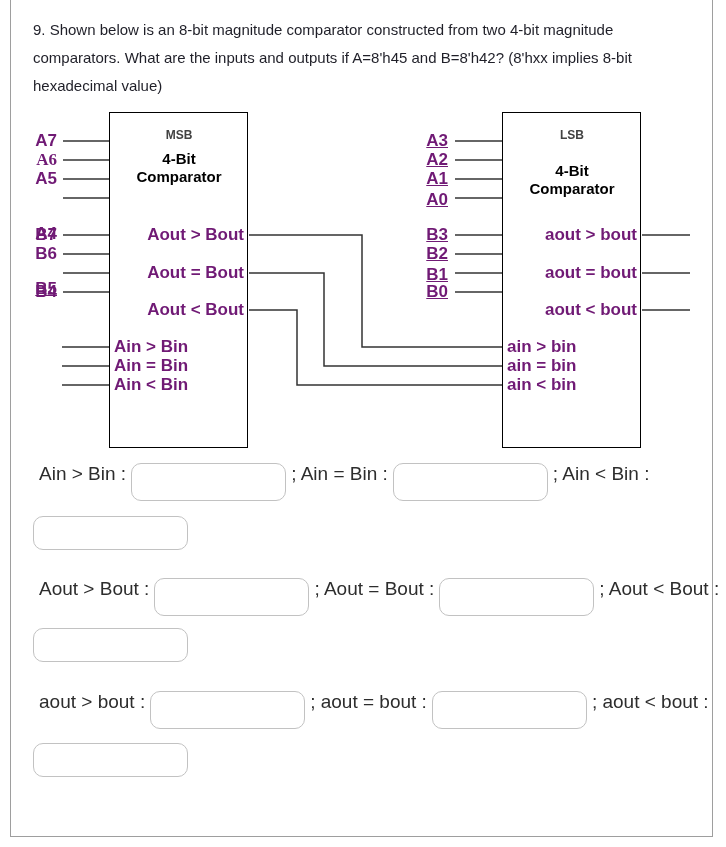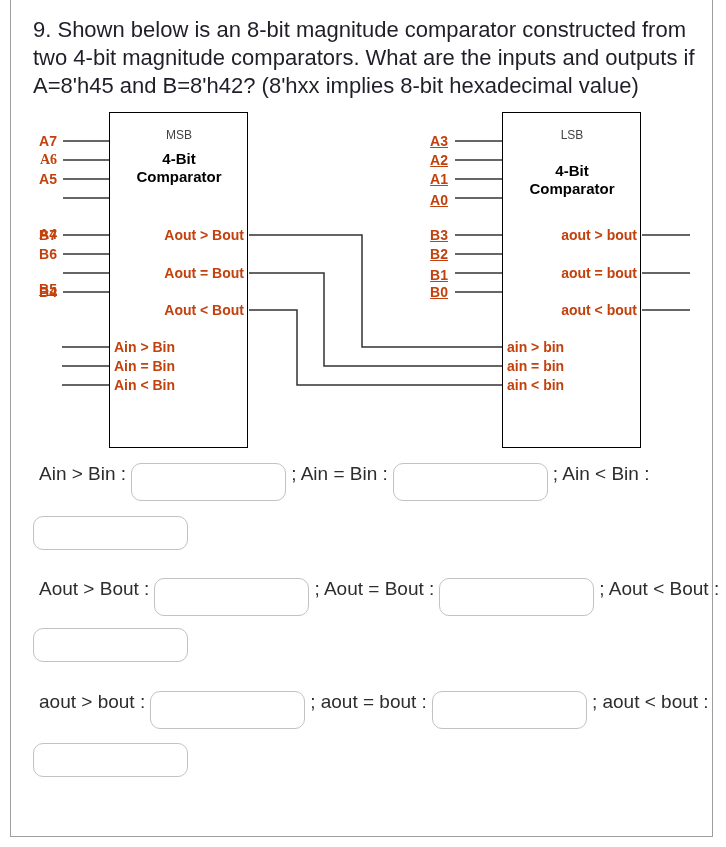--- a/index.html
+++ b/index.html
@@ -1,26 +1,26 @@
 <!DOCTYPE html>
 <html><head>
 <meta charset="utf-8">
 <style>
   html,body{margin:0;padding:0;background:#fff;}
   body{width:726px;height:847px;position:relative;font-family:"Liberation Sans",sans-serif;}
   .panel{position:absolute;left:10px;top:0;width:701px;height:836px;background:#fff;
          border-left:1px solid #9e9e9e;border-right:1px solid #9e9e9e;border-bottom:1px solid #9e9e9e;}
-  .question{position:absolute;left:22px;top:16px;width:664px;font-size:22px;line-height:28px;color:#1f1f28;}
+  .question{position:absolute;left:22px;top:16px;width:664px;font-size:15px;line-height:28px;color:#1f1f28;}
   .diagram{position:absolute;left:0;top:0;width:701px;height:460px;}
   .diagram svg{position:absolute;left:0;top:0;}
   .cbox{position:absolute;width:137px;height:334px;border:1.5px solid #000;background:#fff;}
   .box-msb{left:98px;top:112px;}
   .box-lsb{left:491px;top:112px;}
-  .dlabel{position:absolute;font-size:14px;font-weight:bold;color:#c2410c;line-height:16px;white-space:nowrap;}
-  .btag{position:absolute;width:140px;text-align:center;font-size:12px;font-weight:normal;color:#424242;line-height:16px;}
+  .dlabel{position:absolute;font-size:17px;font-weight:bold;color:#701a75;line-height:16px;white-space:nowrap;}
+  .btag{position:absolute;width:140px;text-align:center;font-size:12px;font-weight:bold;color:#424242;line-height:16px;}
   .btitle{position:absolute;width:140px;text-align:center;font-size:15px;font-weight:bold;color:#000;line-height:18px;}
   .pinL{left:14px;width:32px;text-align:right;}
   .pinR{left:405px;width:32px;text-align:right;text-decoration:underline;}
   .outL{left:98px;width:135px;text-align:right;}
   .outR{left:491px;width:135px;text-align:right;}
   .casL{left:103px;}
   .casR{left:496px;}
   .arow{position:absolute;left:28px;display:flex;gap:5px;
         font-size:19px;color:#2d2d2d;white-space:nowrap;}
   .ans{width:137px;height:36px;border:1px solid #c2c2c2;border-radius:10px;background:#fff;

